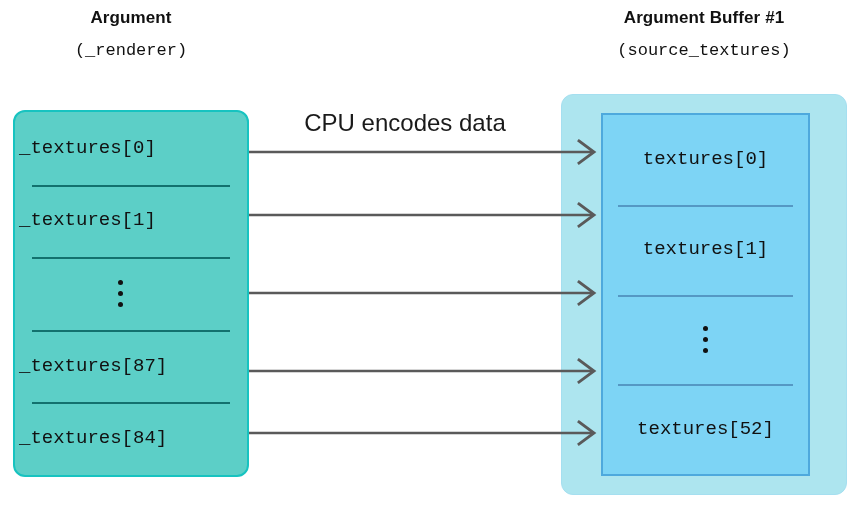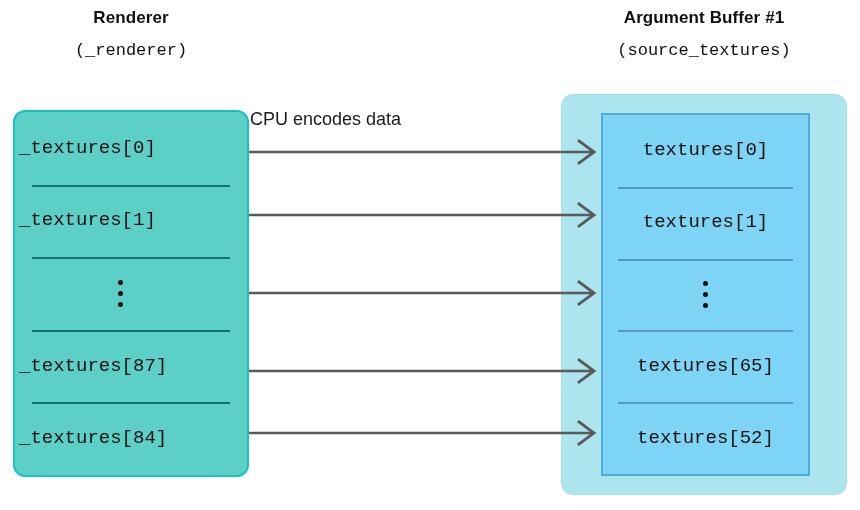--- a/index.html
+++ b/index.html
@@ -159,33 +159,33 @@
     height: 510px;
     pointer-events: none;
   }
 
   
   #flow-label {
     position: absolute;
     left: 250px;
     top: 109px;
     width: 310px;
-    text-align: left;
-    font-family: "Liberation Sans", sans-serif;
-    font-size: 18px;
+    text-align: center;
+    font-family: "Liberation Sans", sans-serif;
+    font-size: 24px;
     color: #1a1a1a;
     white-space: nowrap;
   }
 </style>
 </head>
 <body>
 
 <div id="canvas">
 
-  <div class="col-title" id="renderer-title">Renderer</div>
+  <div class="col-title" id="renderer-title">Argument</div>
   <div class="col-subtitle" id="renderer-sub">(_renderer)</div>
 
   <div class="col-title" id="argbuf-title">Argument Buffer #1</div>
   <div class="col-subtitle" id="argbuf-sub">(source_textures)</div>
 
   <div id="renderer-box">
     <div class="slot-list">
       <div class="slot">
         <span class="slot-label">_textures[0]</span>
       </div>
@@ -221,23 +221,20 @@
         <span class="slot-label">textures[1]</span>
       </div>
       <div class="slot">
         <span class="ellipsis-wrap">
           <span class="ellipsis">
               <span></span>
               <span></span>
               <span></span>
             </span>
         </span>
-      </div>
-      <div class="slot">
-        <span class="slot-label">textures[65]</span>
       </div>
       <div class="slot">
         <span class="slot-label">textures[52]</span>
       </div>
     </div>
   </div>
 
   <svg id="arrow-layer" width="860" height="510" viewBox="0 0 860 510">
     <g stroke="#5a5a5a" stroke-width="2.6" fill="none" stroke-linecap="butt">
       <line x1="249" y1="152" x2="592" y2="152"></line>

